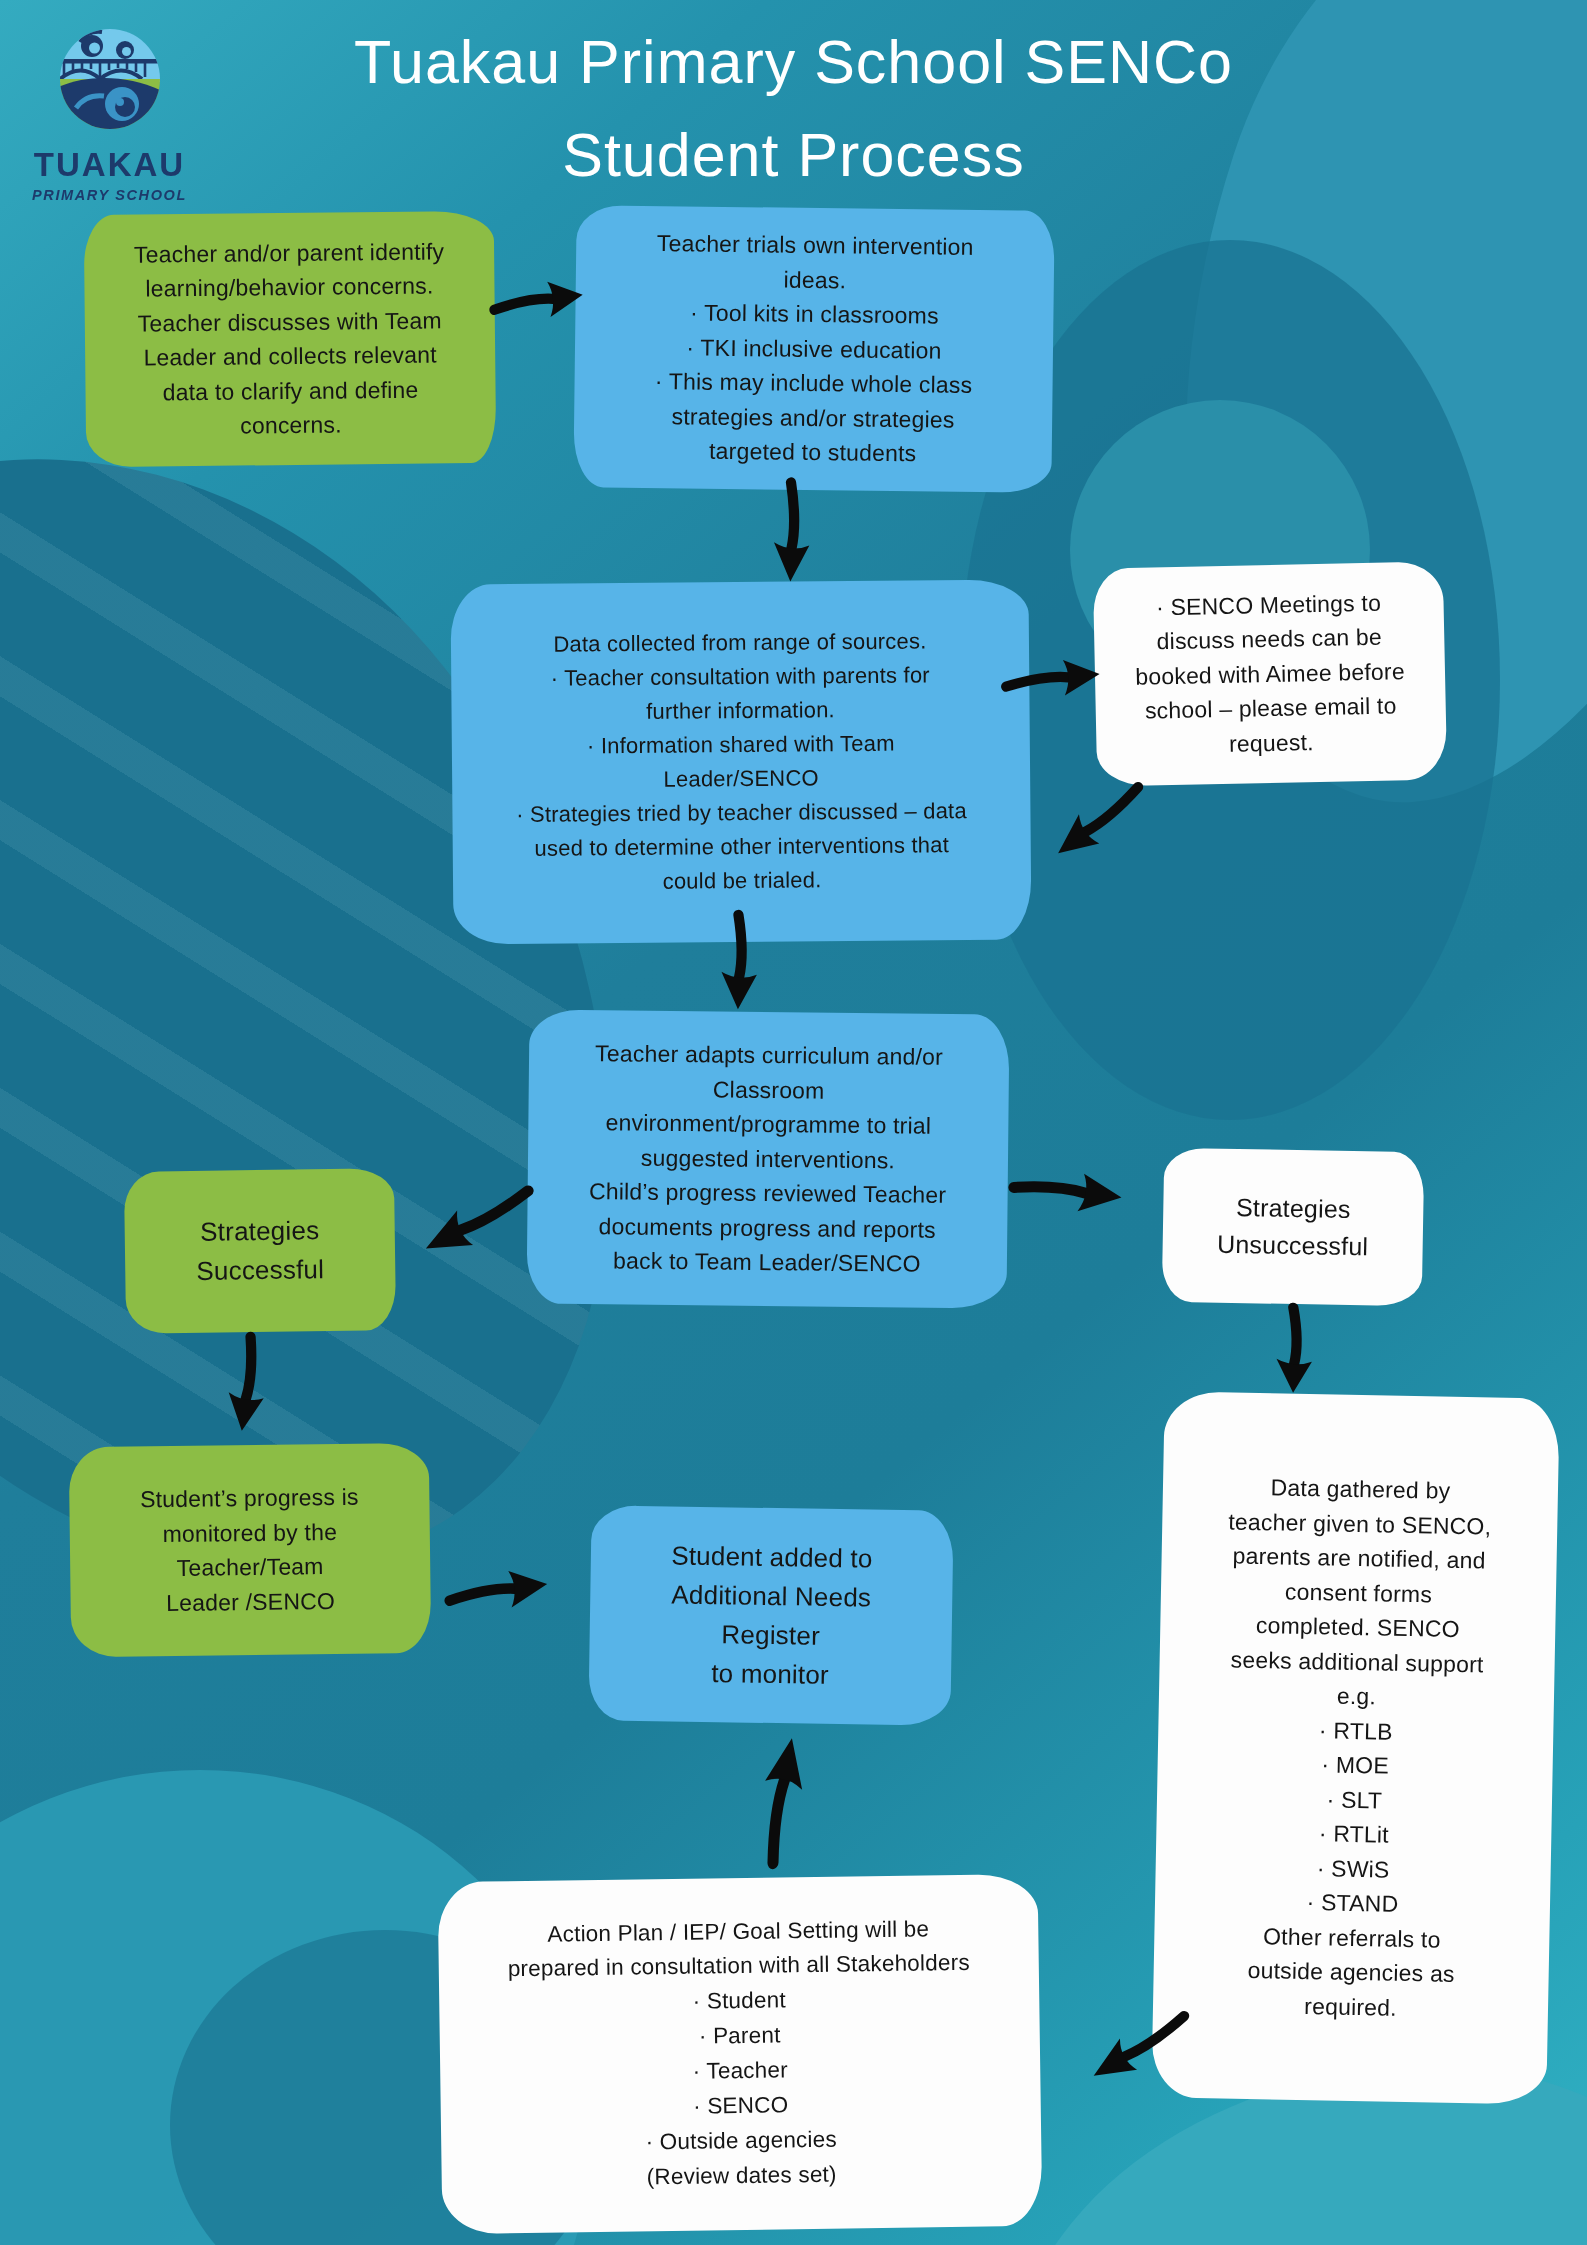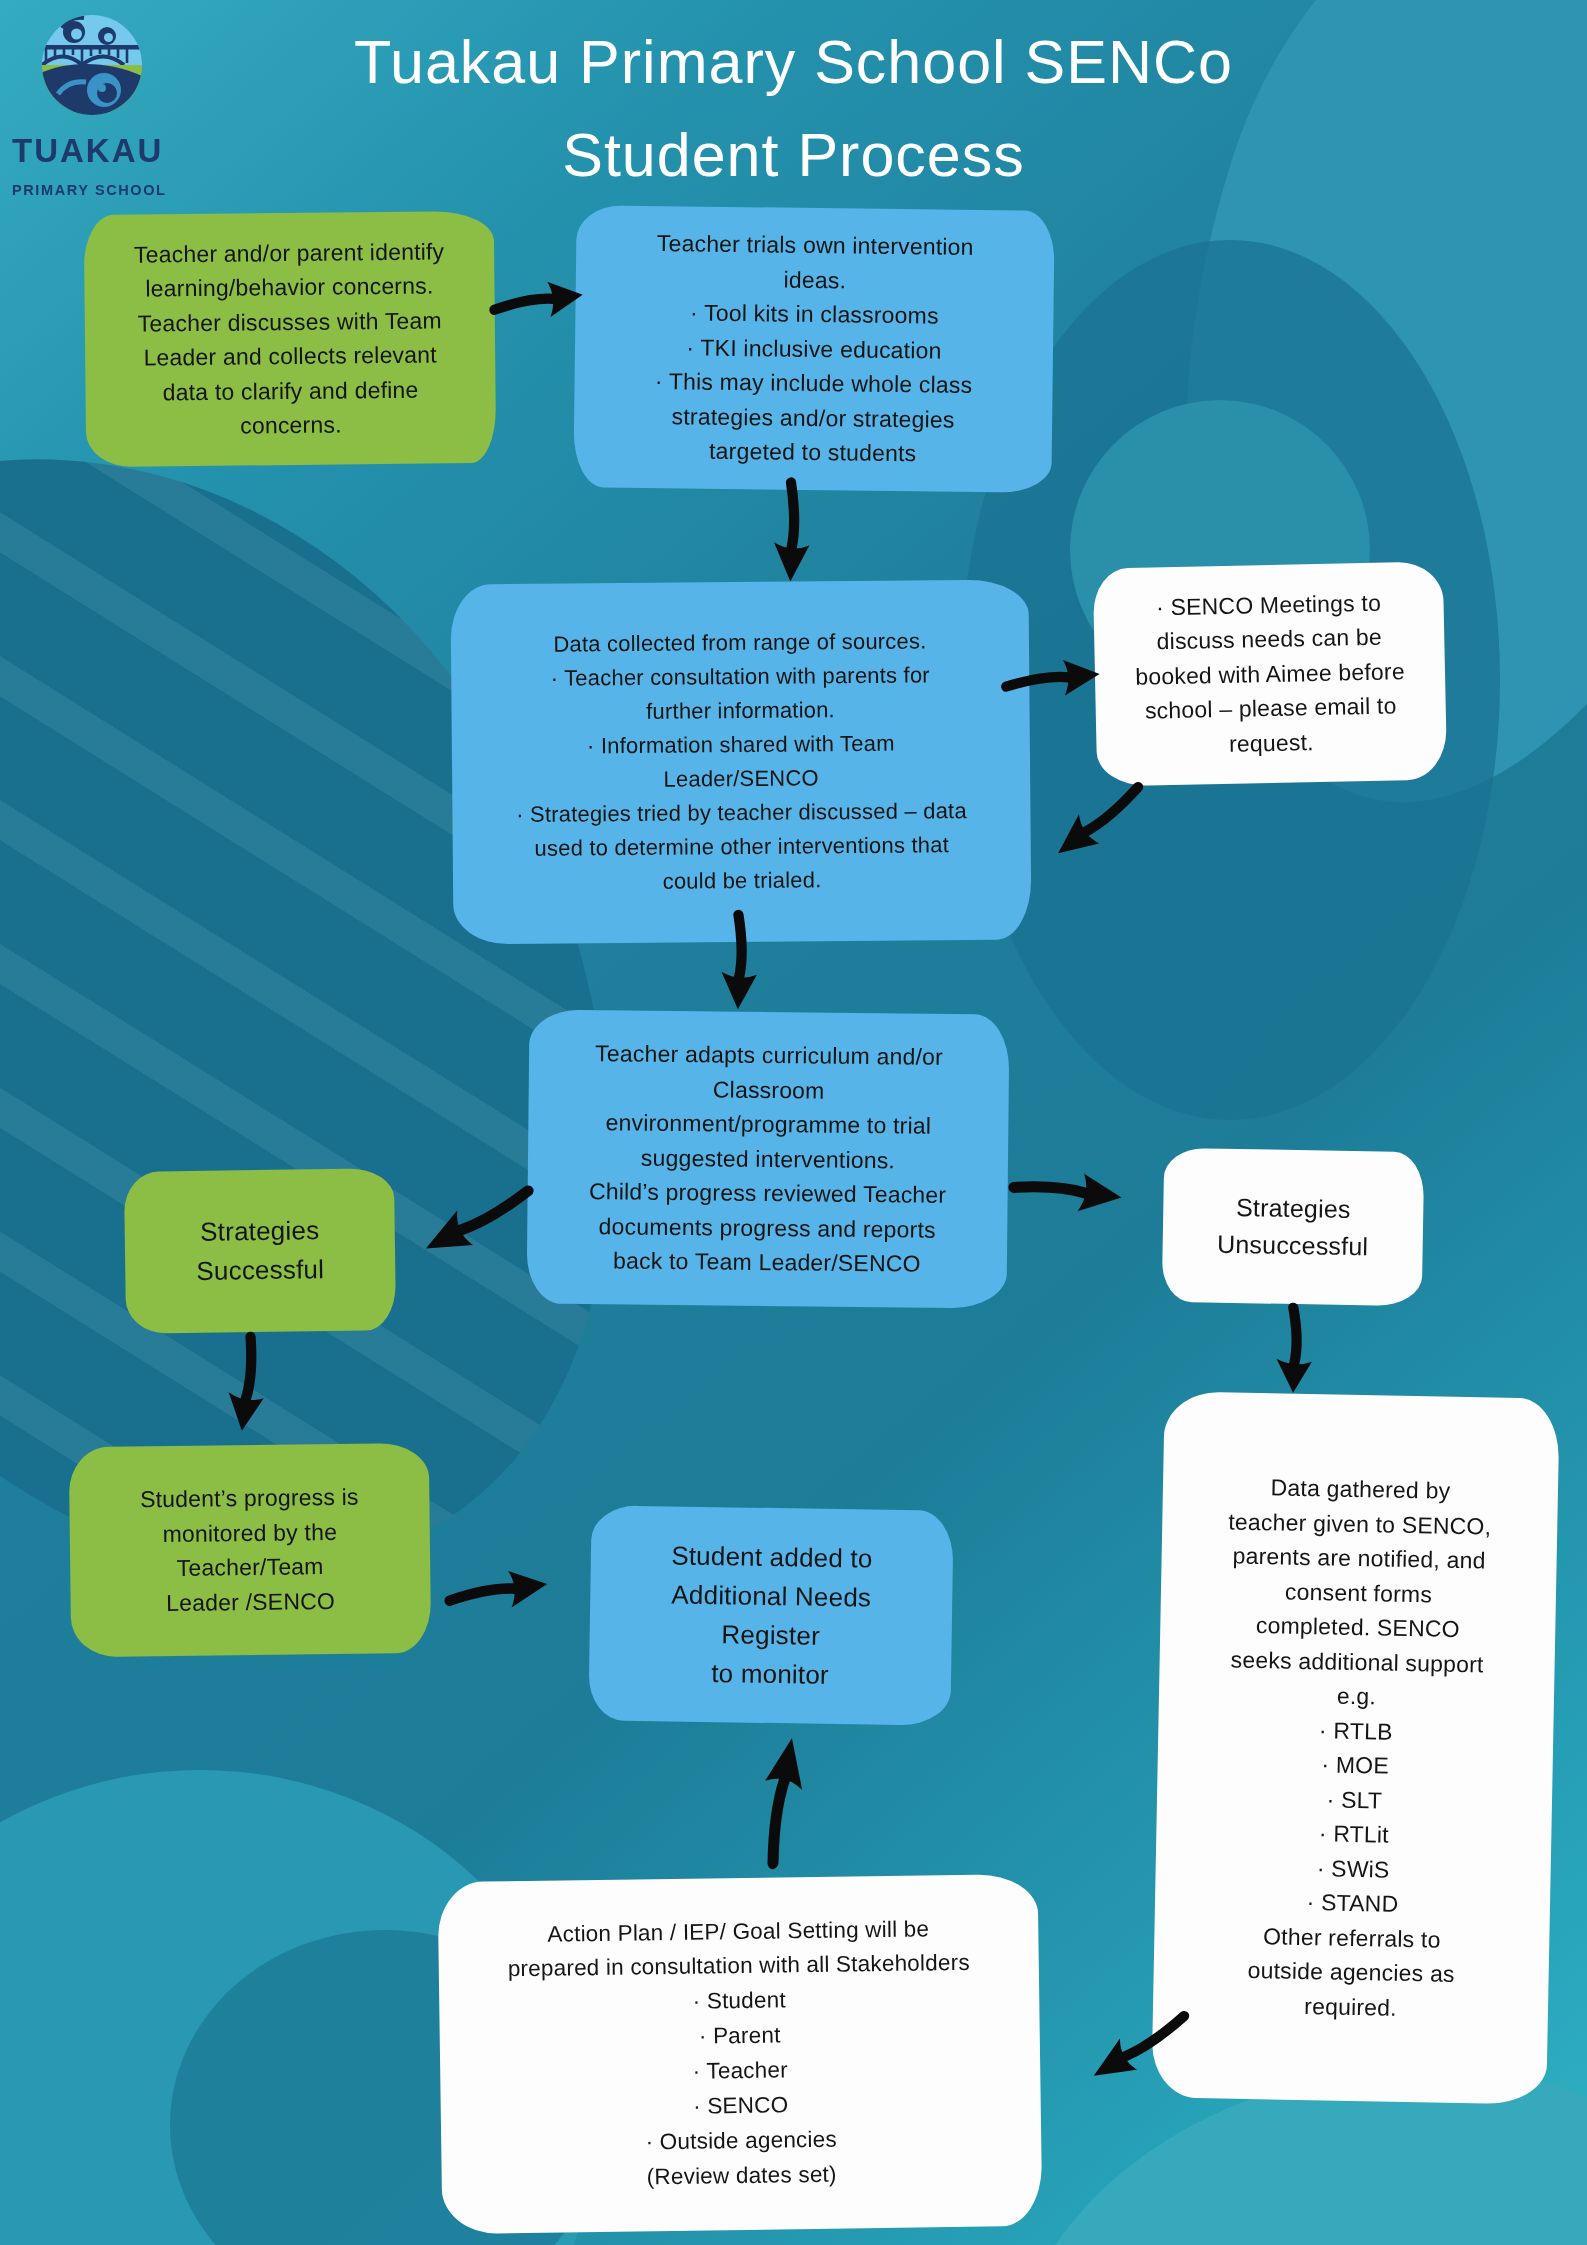--- a/index.html
+++ b/index.html
@@ -17,23 +17,23 @@
     background-image:repeating-linear-gradient(60deg,rgba(125,190,205,.15) 0 34px,transparent 34px 122px);}
   .d-center-dark{left:960px;top:240px;width:540px;height:880px;background:#1a7391;border-radius:50%;opacity:.75;}
   .d-center-hole{left:1070px;top:400px;width:300px;height:300px;background:#2a8fa9;border-radius:50%;}
   .d-bottomleft{left:-190px;top:1770px;width:780px;height:740px;background:#2b9cb6;border-radius:50%;opacity:.85;}
   .d-bottomleft-dark{left:170px;top:1930px;width:430px;height:390px;background:#1a7391;border-radius:50%;opacity:.65;}
   .d-bottomright{left:1000px;top:2070px;width:740px;height:430px;background:#36a9bd;
     border-radius:55% 45% 0 0/70% 60% 0 0;transform:rotate(-6deg);}
   
   .title{position:absolute;left:0;right:0;top:16px;z-index:2;text-align:center;color:#ffffff;
     font-size:61px;line-height:1.52;letter-spacing:1px;font-weight:400;}
-  .logo{position:absolute;left:12px;top:8px;width:195px;z-index:2;text-align:left;}
+  .logo{position:absolute;left:12px;top:22px;width:195px;z-index:2;text-align:center;}
   .logo-name{color:#1d3a6b;font-weight:700;font-size:33px;letter-spacing:2px;margin-top:2px;}
-  .logo-sub{color:#1d3a6b;font-weight:700;font-size:14.5px;letter-spacing:1.6px;margin-top:12px;}
+  .logo-sub{color:#1d3a6b;font-weight:700;font-size:14.5px;letter-spacing:1.6px;margin-top:3px;font-style:italic;}
   
   .fbox{position:absolute;z-index:2;display:flex;align-items:center;justify-content:center;padding:10px 14px;box-sizing:border-box;}
   .fbox .txt{white-space:pre-line;text-align:center;color:#151515;font-weight:500;letter-spacing:.2px;}
   .green{background:#8cbd45;}
   .blue{background:#57b4e8;}
   .white{background:#fdfdfd;}
   
   .arrow{position:absolute;z-index:3;}
   .arrow svg{width:100%;height:100%;overflow:visible;display:block;}
   .arrow .shaft{fill:none;stroke:#0b0b0b;stroke-width:11;stroke-linecap:round;}

